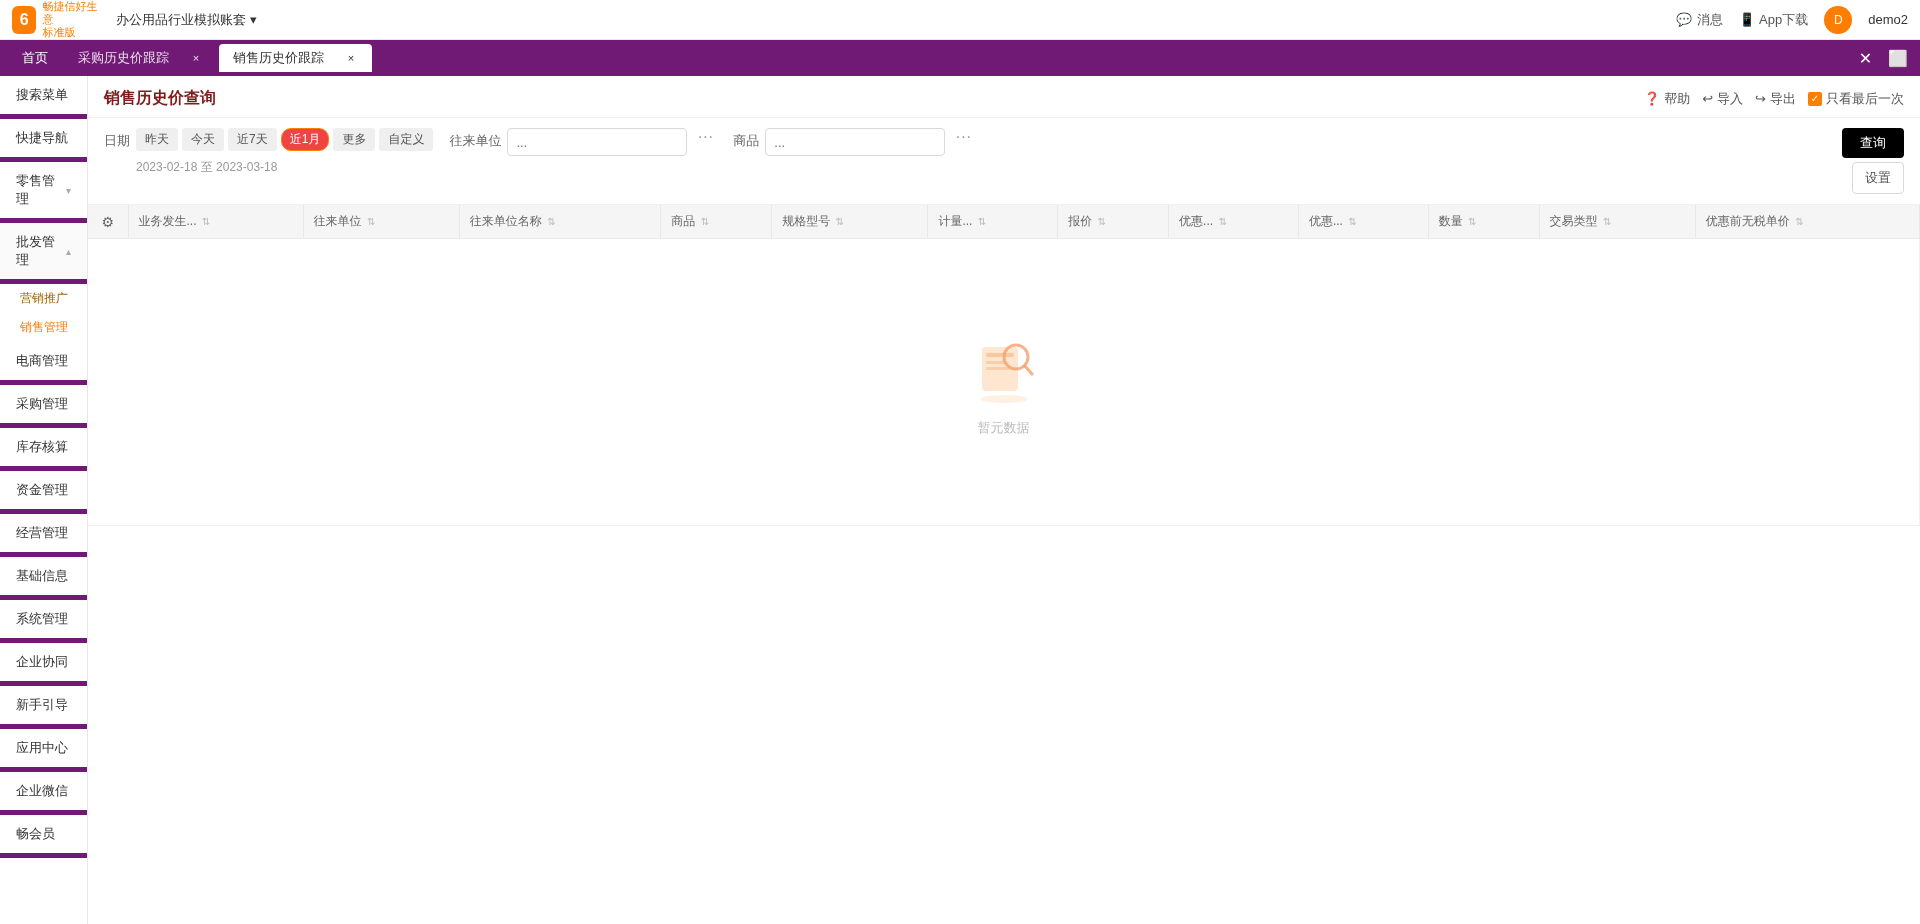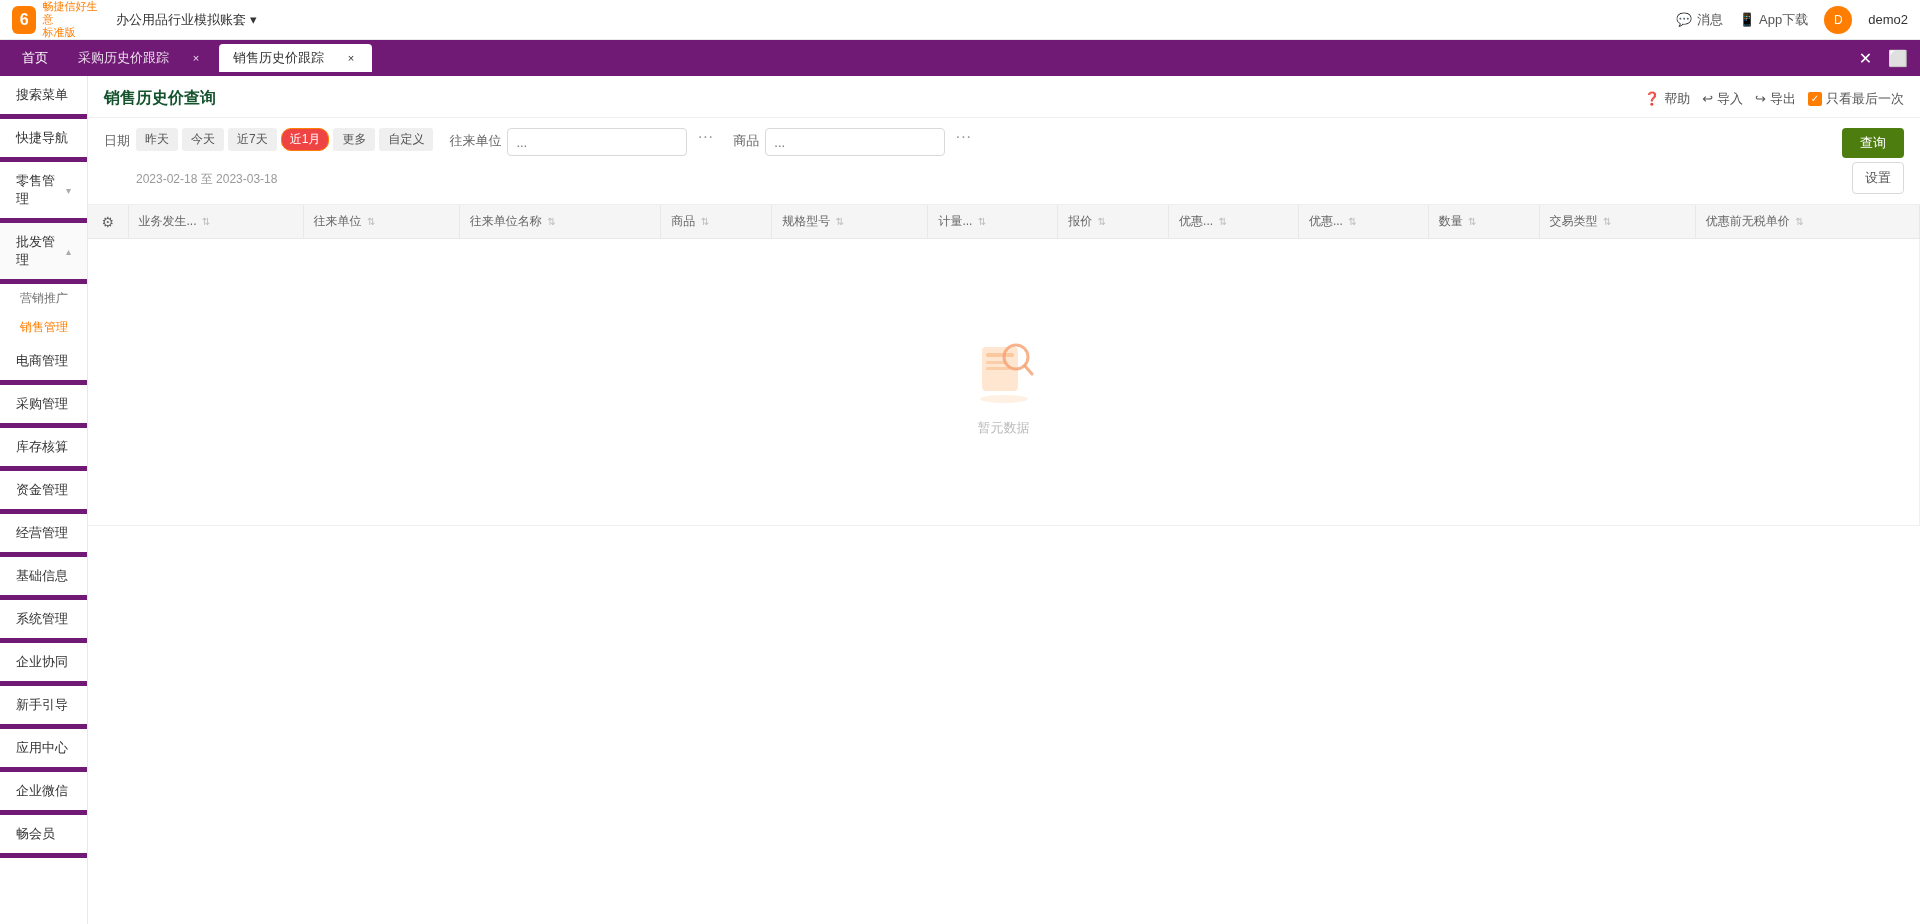--- a/index.html
+++ b/index.html
@@ -75,53 +75,53 @@
     .content-area {
       flex: 1; display: flex; flex-direction: column; overflow: hidden; background: #fff;
     }
 
     
     .page-header {
       display: flex; align-items: center; justify-content: space-between;
       padding: 12px 16px 8px; border-bottom: 1px solid #f0f0f0;
       background: #fff;
     }
-    .page-title { font-size: 16px; font-weight: bold; color: #14532d; }
+    .page-title { font-size: 16px; font-weight: bold; color: #7f1d1d; }
     .page-actions { display: flex; align-items: center; gap: 12px; font-size: 13px; color: #555; }
     .page-action-item { display: flex; align-items: center; gap: 4px; cursor: pointer; }
     .checkbox-label { display: flex; align-items: center; gap: 4px; cursor: pointer; }
     .checkbox-checked {
       width: 14px; height: 14px; background: #ff7d00; border-radius: 2px;
       display: flex; align-items: center; justify-content: center; color: #fff; font-size: 10px;
     }
 
     
     .filter-bar {
       padding: 10px 16px; background: #fff; border-bottom: 1px solid #f0f0f0;
       display: flex; align-items: flex-start; gap: 16px; flex-wrap: wrap;
     }
     .filter-group { display: flex; align-items: flex-start; gap: 6px; }
     .filter-label { color: #666; font-size: 13px; white-space: nowrap; padding-top: 4px; }
-    .date-btns { display: flex; flex-direction: column; gap: 20px; }
+    .date-btns { display: flex; flex-direction: column; gap: 8px; }
     .date-row { display: flex; gap: 4px; align-items: center; }
     .date-btn {
       padding: 2px 8px; border-radius: 3px; font-size: 12px;
       cursor: pointer; border: 1px solid transparent; color: #555;
     }
     .date-btn.active {
       background: #ef4444; color: #fff; border-color: #ff7d00; border-radius: 10px;
     }
     .date-range { font-size: 12px; color: #999; }
     .filter-input {
       width: 180px; height: 28px; border: 1px solid #d9d9d9; border-radius: 4px;
       padding: 0 8px; font-size: 13px; outline: none;
     }
     .filter-dots { color: #999; font-size: 16px; cursor: pointer; padding: 0 4px; }
     .query-btn {
-      background: #4d7c0f; color: #fff; border: none; border-radius: 4px;
+      background: #000000; color: #fff; border: none; border-radius: 4px;
       padding: 6px 18px; font-size: 13px; cursor: pointer;
     }
     .setting-btn {
       background: #fff; color: #555; border: 1px solid #d9d9d9; border-radius: 4px;
       padding: 6px 12px; font-size: 13px; cursor: pointer;
     }
     .btn-group-right { display: flex; flex-direction: column; gap: 4px; align-items: flex-end; margin-left: auto; }
 
     
     .table-container { flex: 1; overflow: auto; }
@@ -149,21 +149,21 @@
       width: 80px; height: 80px; margin-bottom: 12px;
     }
     .sidebar-menu-item {
       display: flex; align-items: center; justify-content: space-between;
       padding: 10px 16px; font-size: 13px; color: #333; cursor: pointer;
       border-bottom: 5px solid #701a75;
     }
     .sidebar-menu-item .arr { font-size: 10px; color: #aaa; }
     .sidebar-expanded { background: #fafafa; }
     .sidebar-sub {
-      padding: 6px 0 6px 20px; font-size: 12px; color: #737373; cursor: pointer;
+      padding: 6px 0 6px 20px; font-size: 12px; color: #a16207; cursor: pointer;
       display: block;
     }
     .sidebar-sub.active { color: #ff7d00; }
   </style>
 </head>
 <body>
 
 <div class="top-bar">
   <div class="logo-area">
     <div class="logo-icon">

